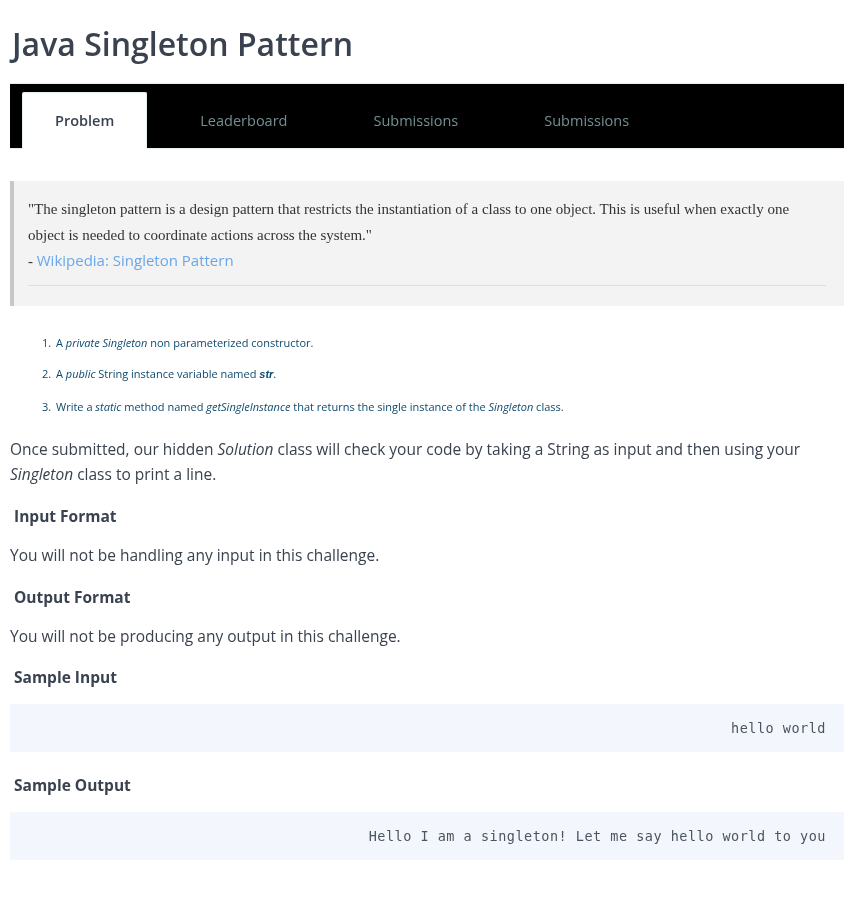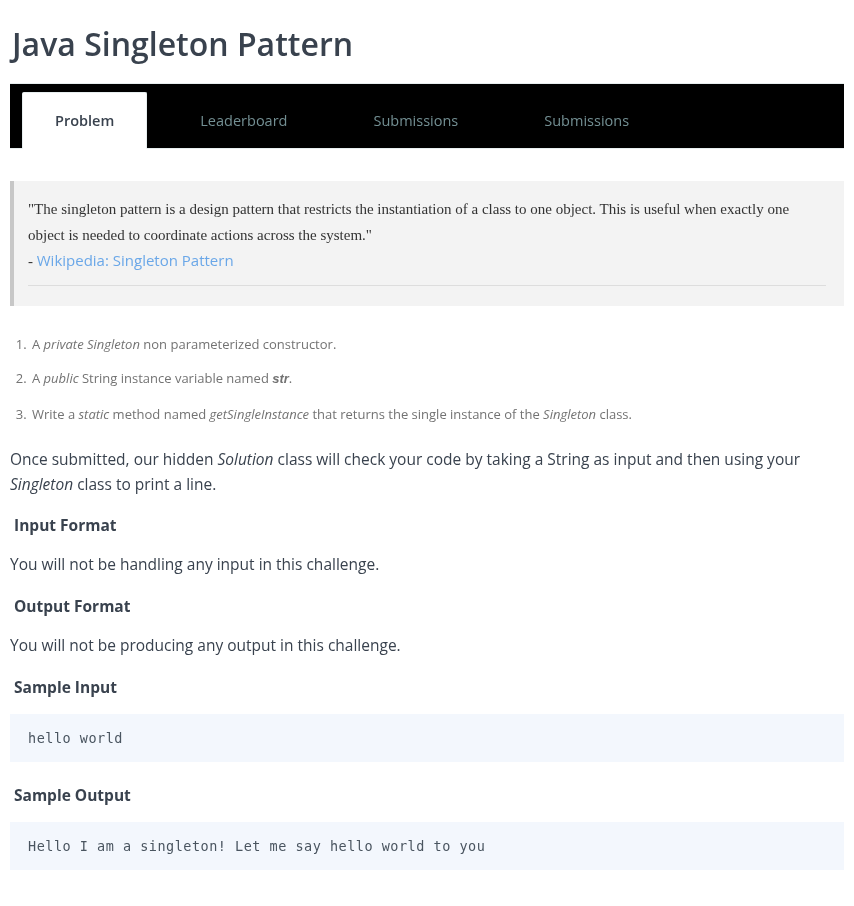--- a/index.html
+++ b/index.html
@@ -66,43 +66,45 @@
       font-size: 15.5px;
       color: #39424e;
       line-height: 1.6;
       margin: 0 0 18px 0;
     }
     ol {
       margin: 0 0 22px 6px;
       padding-left: 14px;
     }
     ol li {
-      font-size: 13px;
-      color: #737373;
+      font-size: 11px;
+      color: #0c4a6e;
       line-height: 1.6;
       margin-bottom: 14px;
       padding-left: 2px;
+      margin-left: 24px;
     }
     .italic { font-style: italic; }
     .bolditalic { font-style: italic; font-weight: 700; font-family: Liberation Sans, sans-serif; }
     .section-head {
       font-size: 15.5px;
       font-weight: 700;
       color: #39424e;
       margin: 10px 0 16px 4px;
     }
     pre.code {
       background: #f3f7fd;
       padding: 16px 18px;
       font-family: "Consolas", "Menlo", monospace;
       font-size: 13.5px;
       color: #4a5560;
       letter-spacing: 0.5px;
       margin: 0 0 22px 0;
       white-space: pre-wrap;
+      text-align: right;
     }
   </style>
 </head>
 <body>
 
 <h1>Java Singleton Pattern</h1>
 
 <div class="tabs-container">
   <div class="tab active">Problem</div>
   <div class="tab">Leaderboard</div>

